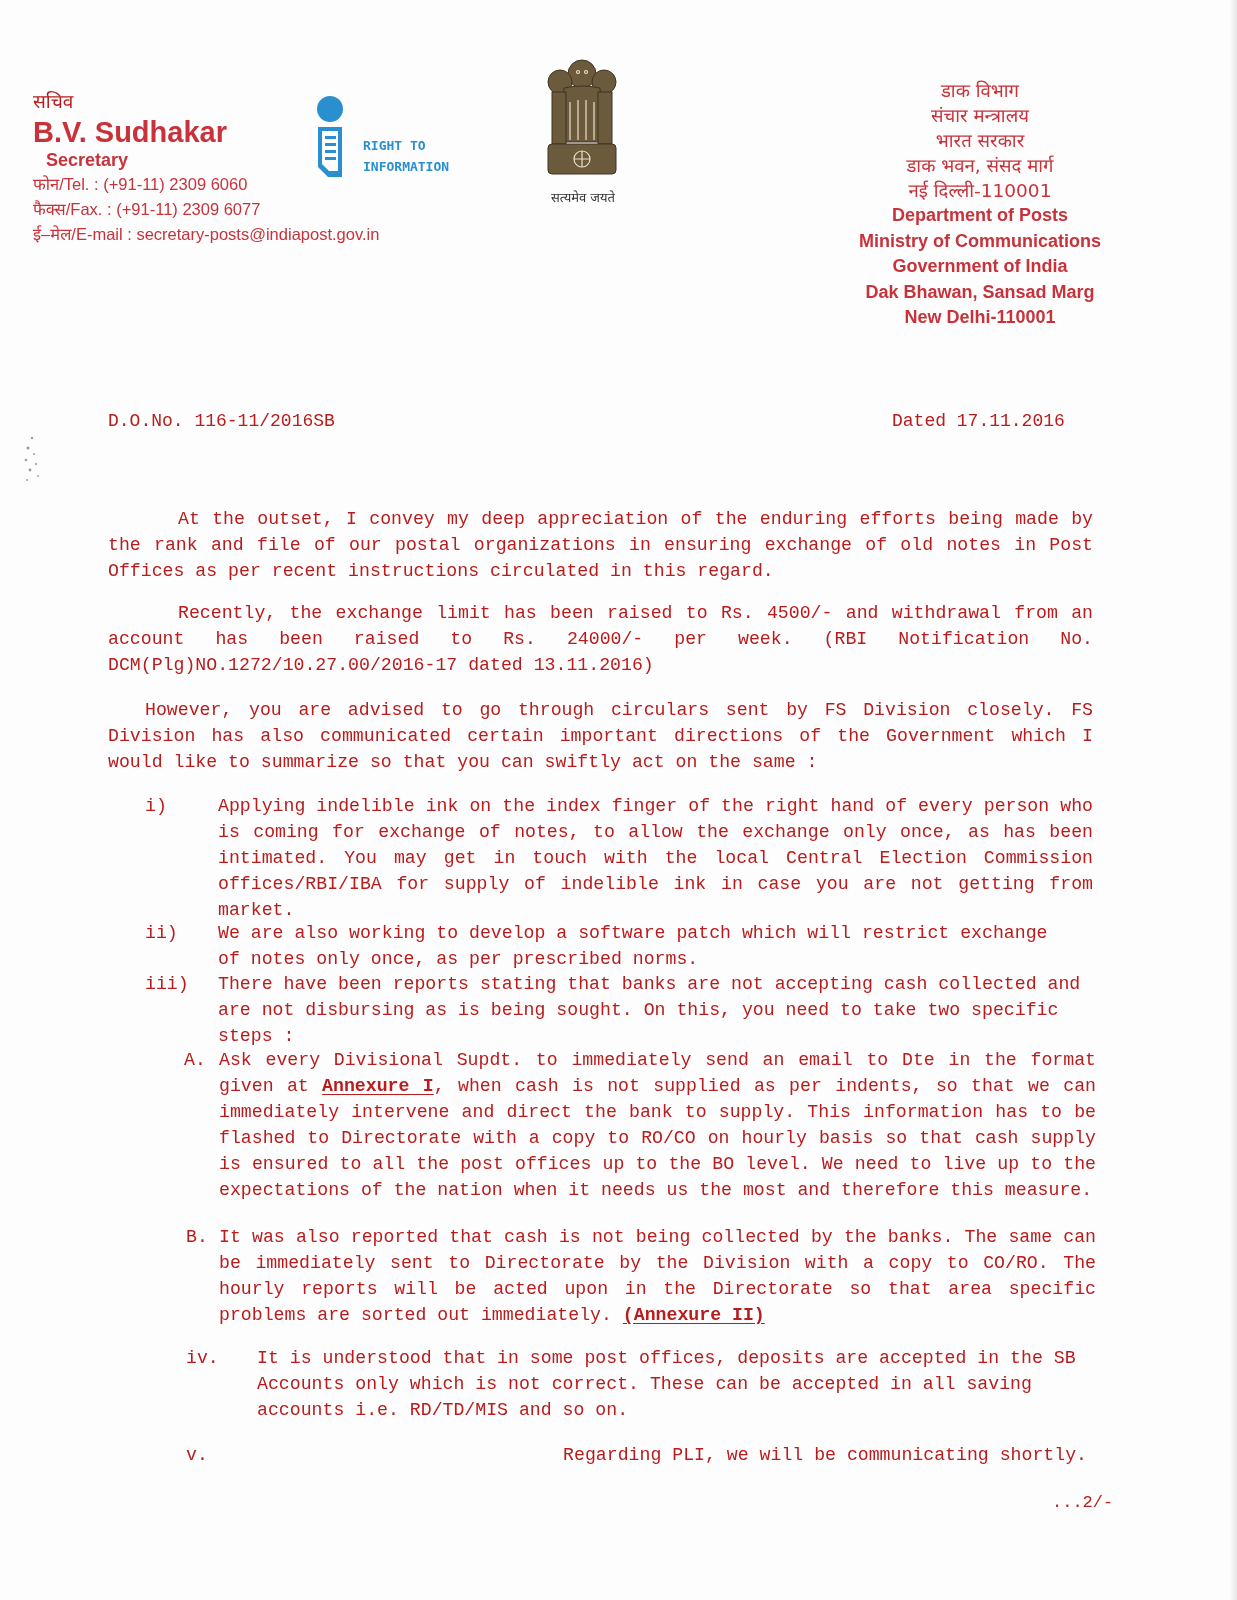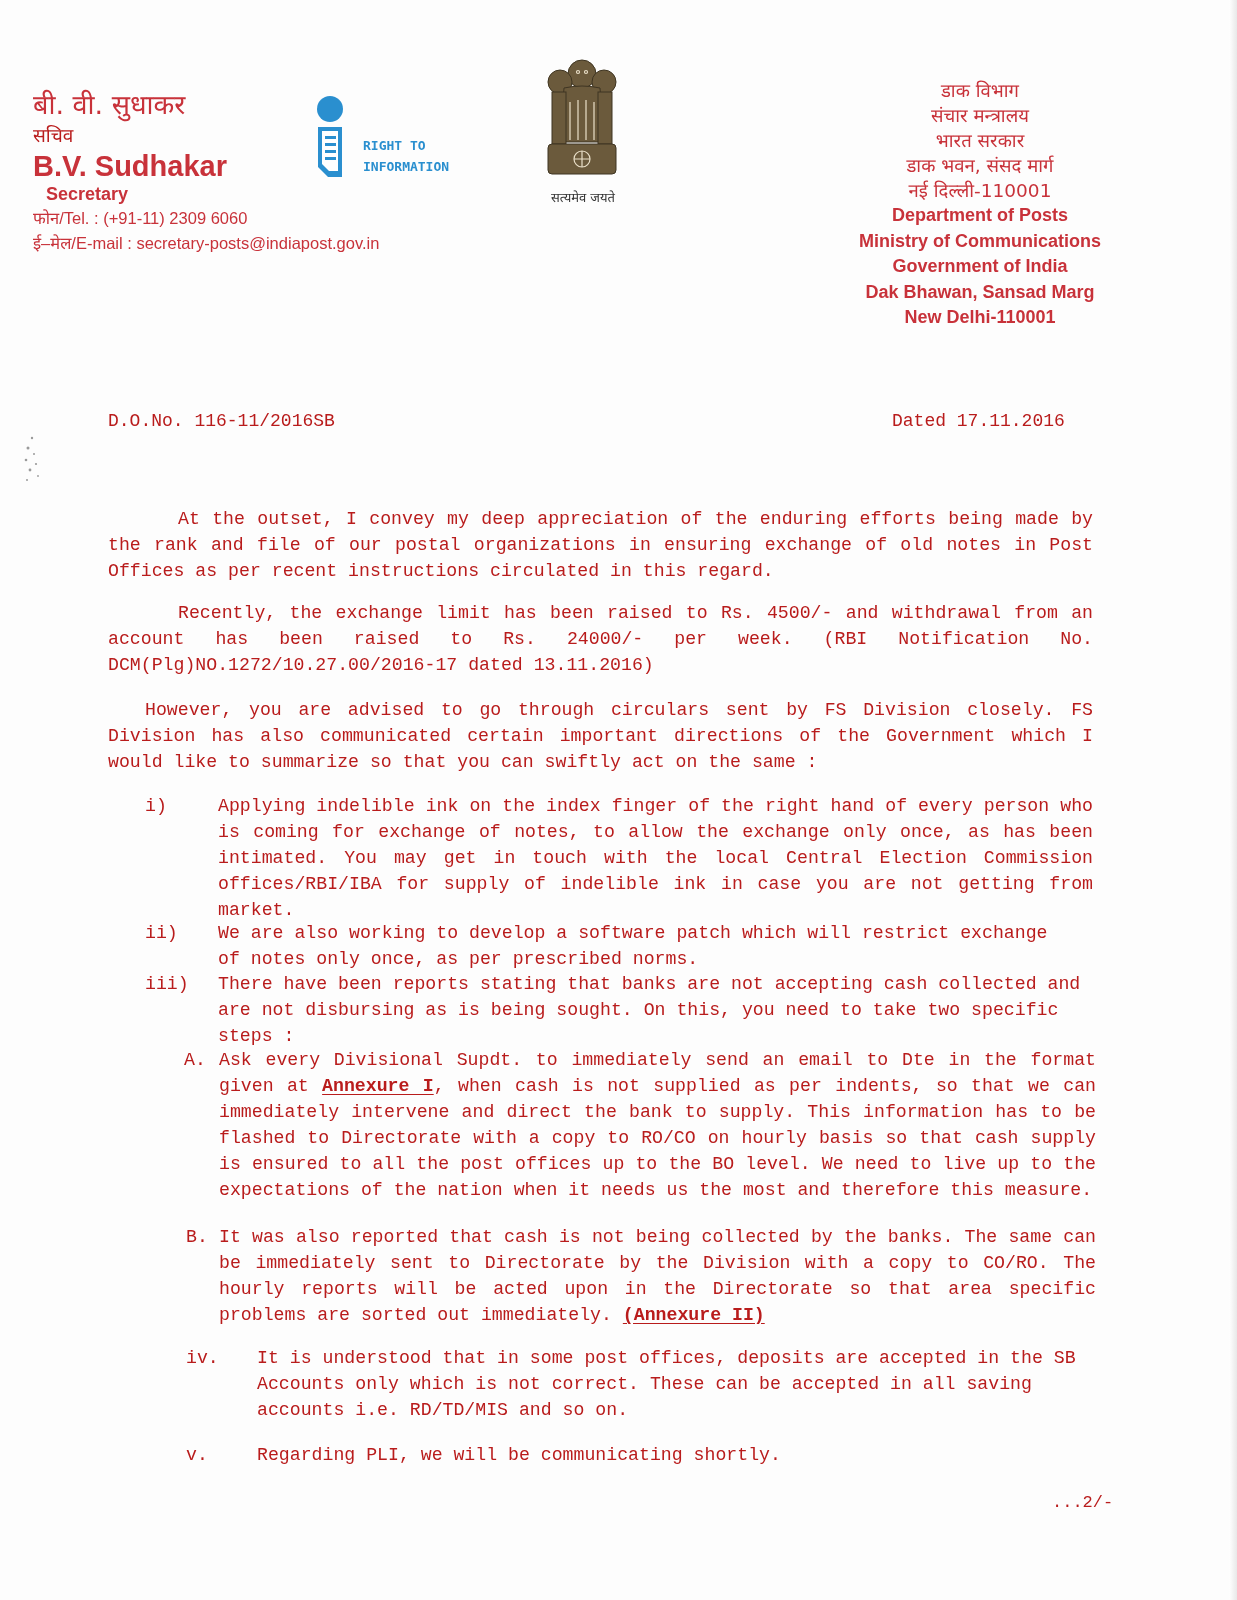--- a/index.html
+++ b/index.html
@@ -44,25 +44,25 @@
   .u { text-decoration: underline; text-underline-offset: 3px; }
   .speck { position: absolute; left: 18px; top: 430px; width: 26px; height: 60px; }
 </style>
 </head>
 <body>
 
 <div class="page">
   <div class="edge"></div>
 
   <div class="left-head">
-    <div class="hi-name">बी. वी. सुधाकर</div>
     <div class="hi-title">सचिव</div>
     <div class="en-name">B.V. Sudhakar</div>
     <div class="en-title">Secretary</div>
     <div class="contact">फोन/Tel. : (+91-11) 2309  6060</div>
+    <div class="contact">फैक्स/Fax. : (+91-11) 2309  6077</div>
     <div class="contact">ई–मेल/E-mail : secretary-posts@indiapost.gov.in</div>
   </div>
 
   <div class="rti">
     <svg width="48" height="90" viewBox="0 0 48 90" style="position:absolute;left:0;top:0;">
       <circle cx="14" cy="14" r="13" fill="#2a8fcf"></circle>
       <path d="M2 32 H26 V82 H12 L2 72 Z" fill="#2a8fcf"></path>
       <path d="M6 36 H22 V76 H13 L6 69 Z" fill="#ffffff"></path>
       <rect x="9" y="41" width="11" height="3" fill="#2a8fcf"></rect>
       <rect x="9" y="48" width="11" height="3" fill="#2a8fcf"></rect>
@@ -157,17 +157,17 @@
     </div>
   </div>
 
   <div class="item body-text" style="left:186px; top:1345px;">
     <span class="num">iv.</span>
     <div class="txt" style="left:71px; width:830px; text-align:left;"> It is understood that in some post offices, deposits are accepted in the SB Accounts only which is not correct. These can be accepted in all saving accounts i.e. RD/TD/MIS and so on.</div>
   </div>
 
   <div class="item body-text" style="left:186px; top:1442px;">
     <span class="num">v.</span>
-    <div class="txt" style="left:71px; width:830px; text-align:left;">Regarding PLI, we will be communicating shortly.</div>
+    <div class="txt" style="left:71px; width:830px; text-align:right;">Regarding PLI, we will be communicating shortly.</div>
   </div>
 
   <div class="body-text" style="position:absolute; left:1052px; top:1493px; font-size:17px;">...2/-</div>
 </div>
 
 </body></html>

